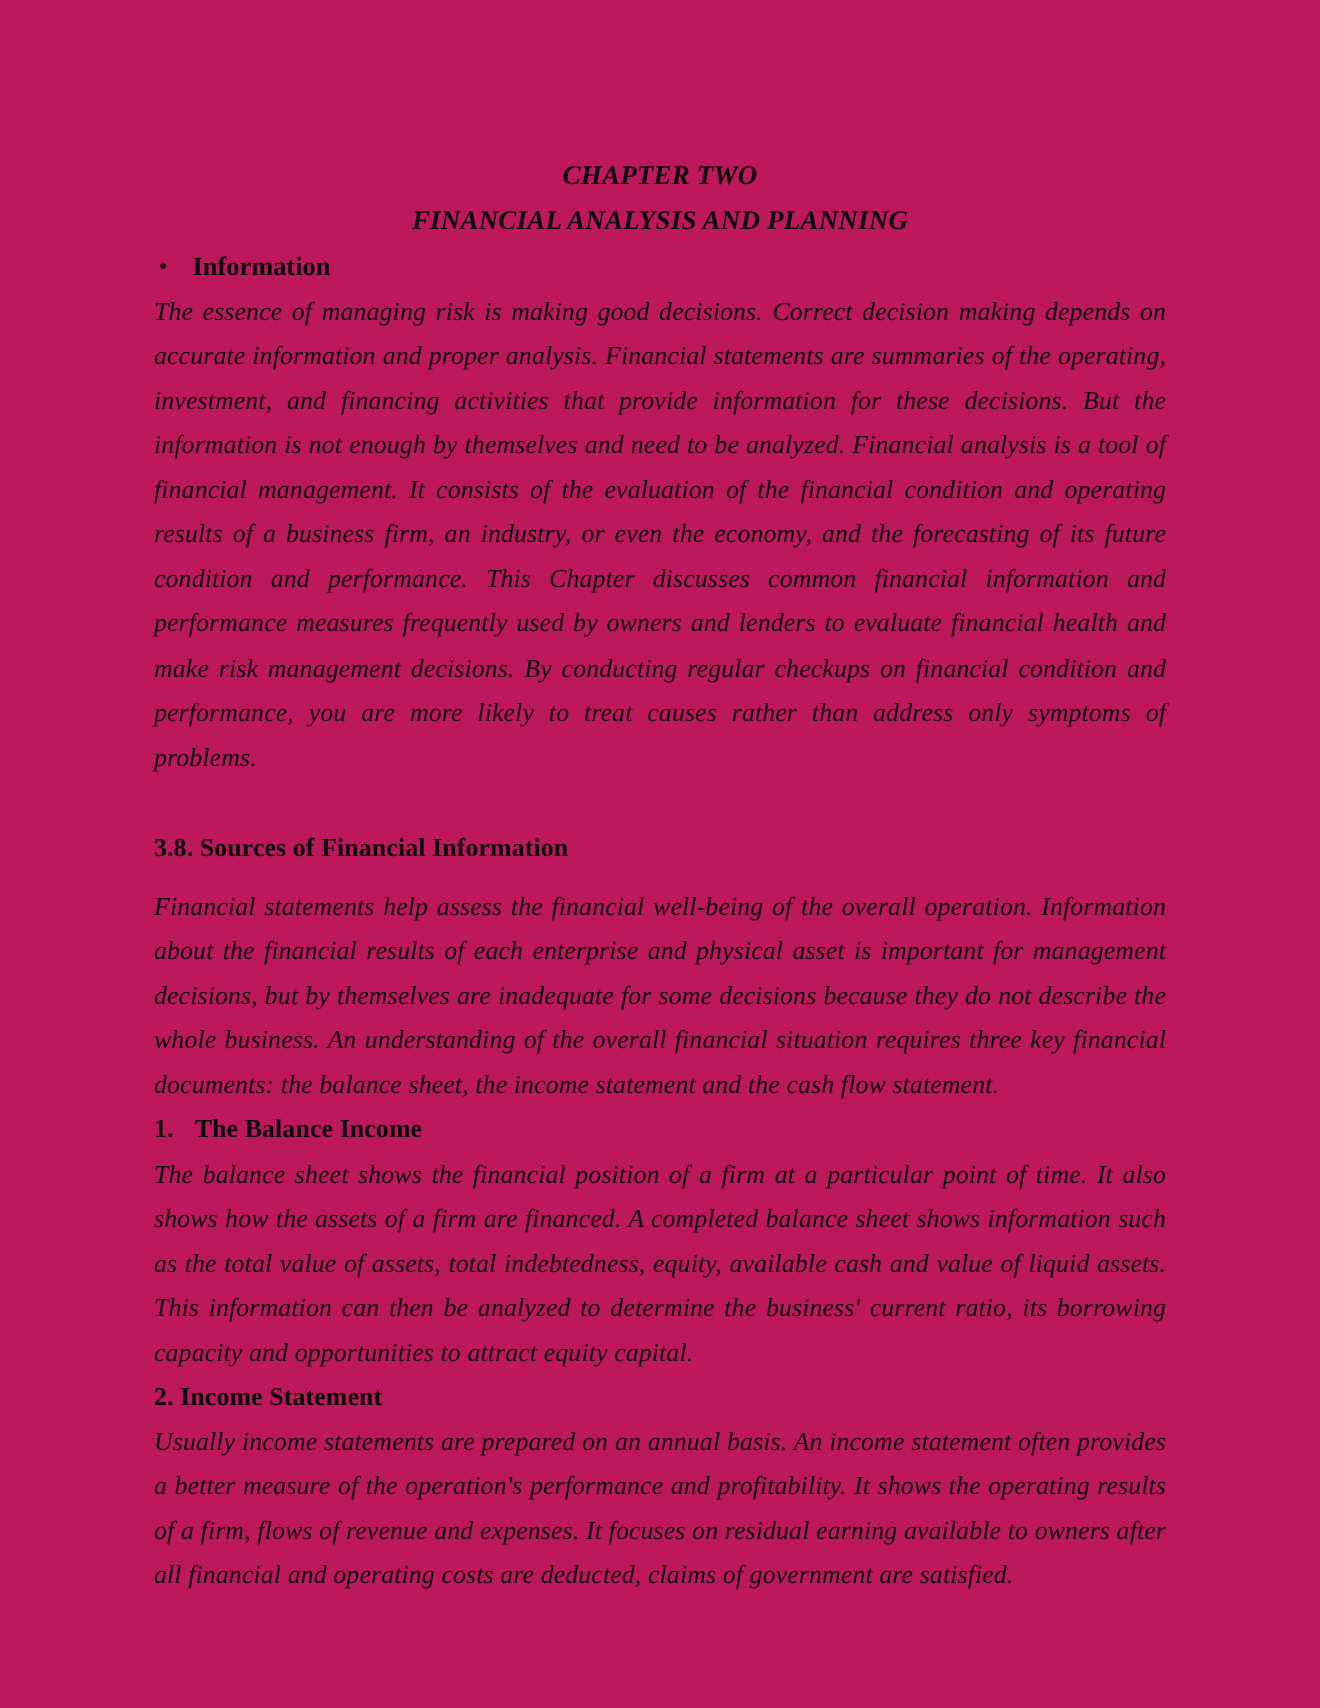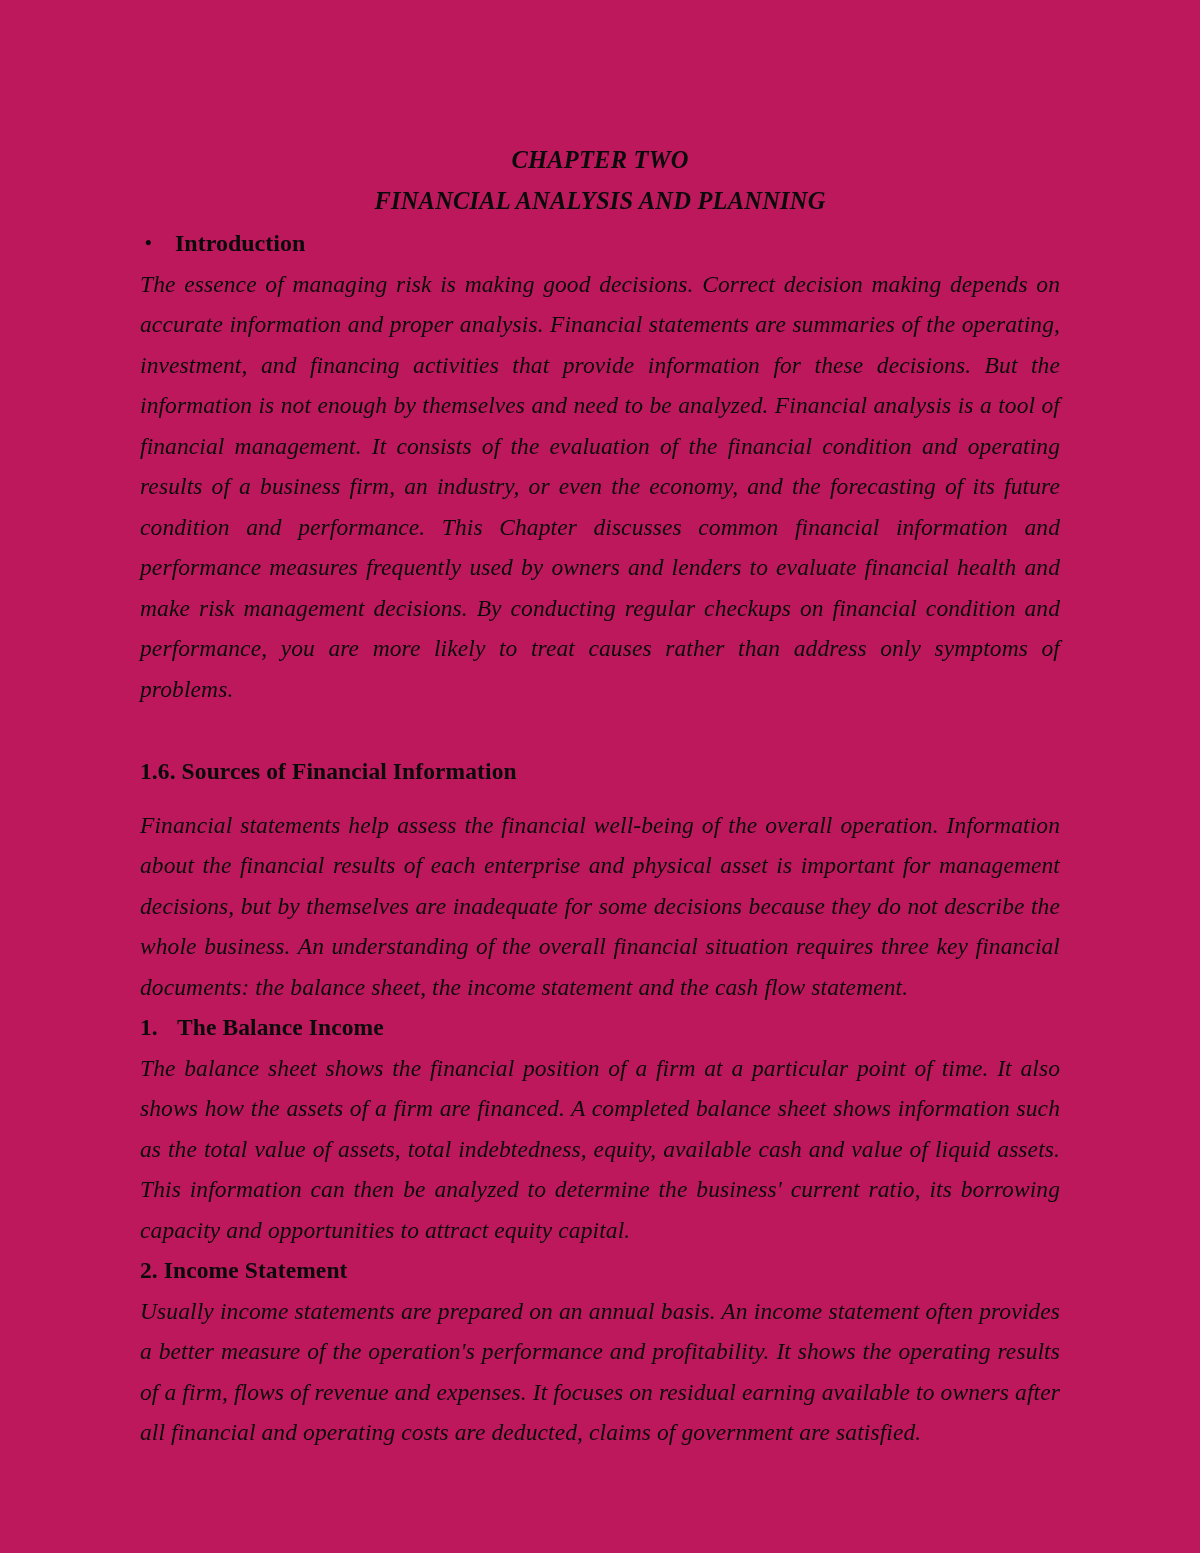--- a/index.html
+++ b/index.html
@@ -94,29 +94,29 @@
 
 <div class="page">
   <div class="content">
 
     <div class="doc-title">CHAPTER TWO</div>
 
     <div class="doc-title second">FINANCIAL ANALYSIS AND PLANNING</div>
 
     <ul class="bullet-list">
       <li>
-        <span>Introduction</span>
+        <span>Information</span>
       </li>
     </ul>
 
     <p class="body-text">The essence of managing risk is making good decisions. Correct decision making depends on accurate information and proper analysis. Financial statements are summaries of the operating, investment, and financing activities that provide information for these decisions. But the information is not enough by themselves and need to be analyzed. Financial analysis is a tool of financial management. It consists of the evaluation of the financial condition and operating results of a business firm, an industry, or even the economy, and the forecasting of its future condition and performance.   This Chapter discusses common financial information and performance measures frequently used by owners and lenders to evaluate financial health and make risk management decisions. By conducting regular checkups on financial condition and performance, you are more likely to treat causes rather than address only symptoms of problems.</p>
 
     <div class="gap-lg"></div>
 
-    <h2 class="section-heading">1.6. Sources of Financial Information</h2>
+    <h2 class="section-heading">3.8. Sources of Financial Information</h2>
 
     <div class="gap-sm"></div>
 
     <p class="body-text">Financial statements help assess the financial well-being of the overall operation. Information about the financial results of each enterprise and physical asset is important for management decisions, but by themselves are inadequate for some decisions because they do not describe the whole business. An understanding of the overall financial situation requires three key financial documents: the balance sheet, the income statement and the cash flow statement.</p>
 
     <h3 class="sub-heading">
       <span class="num-tab">1.</span><span>The Balance Income</span>
     </h3>
 
     <p class="body-text">The balance sheet shows the financial position of a firm at a particular point of time. It also shows how the assets of a firm are financed. A completed balance sheet shows information such as the total value of assets, total indebtedness, equity, available cash and value of liquid assets. This information can then be analyzed to determine the business' current ratio, its borrowing capacity and opportunities to attract equity capital.</p>

